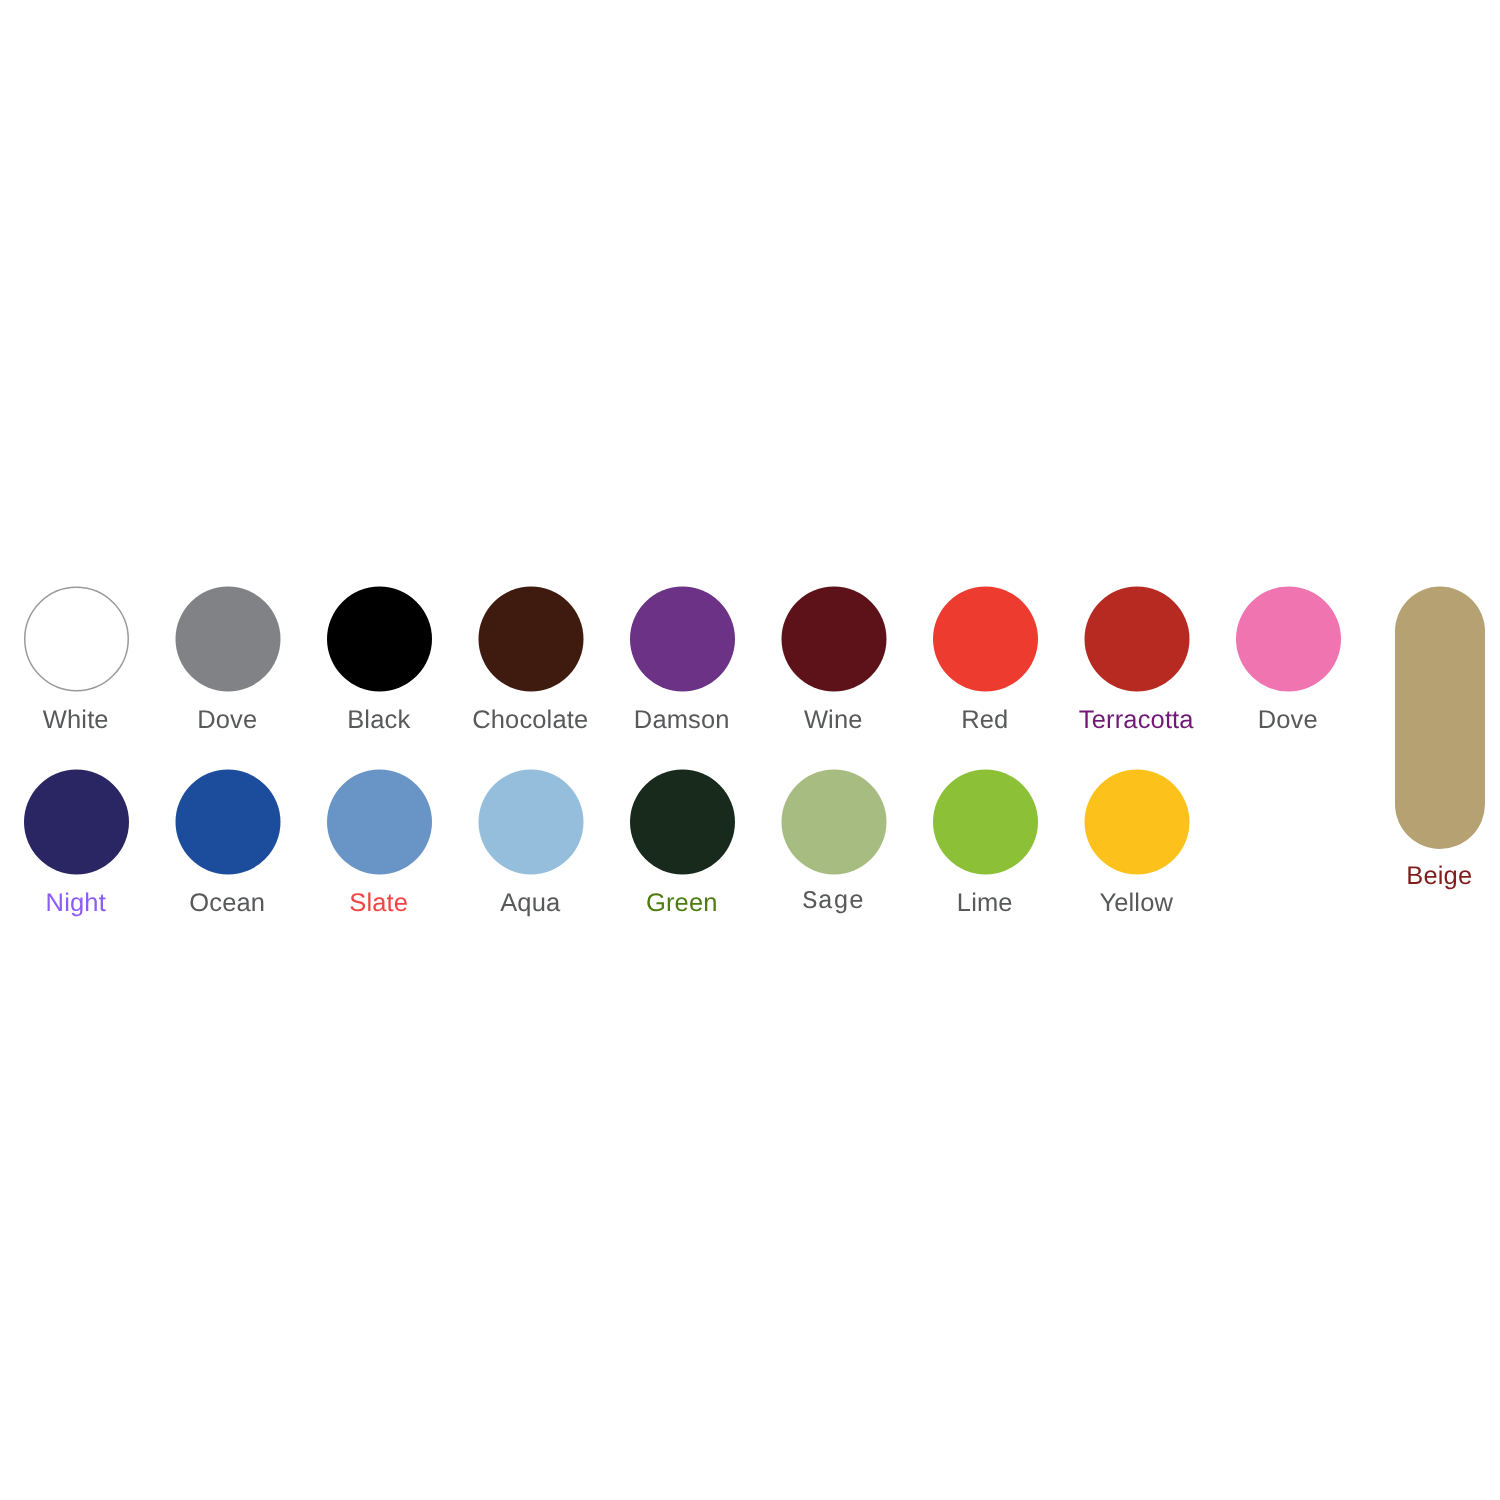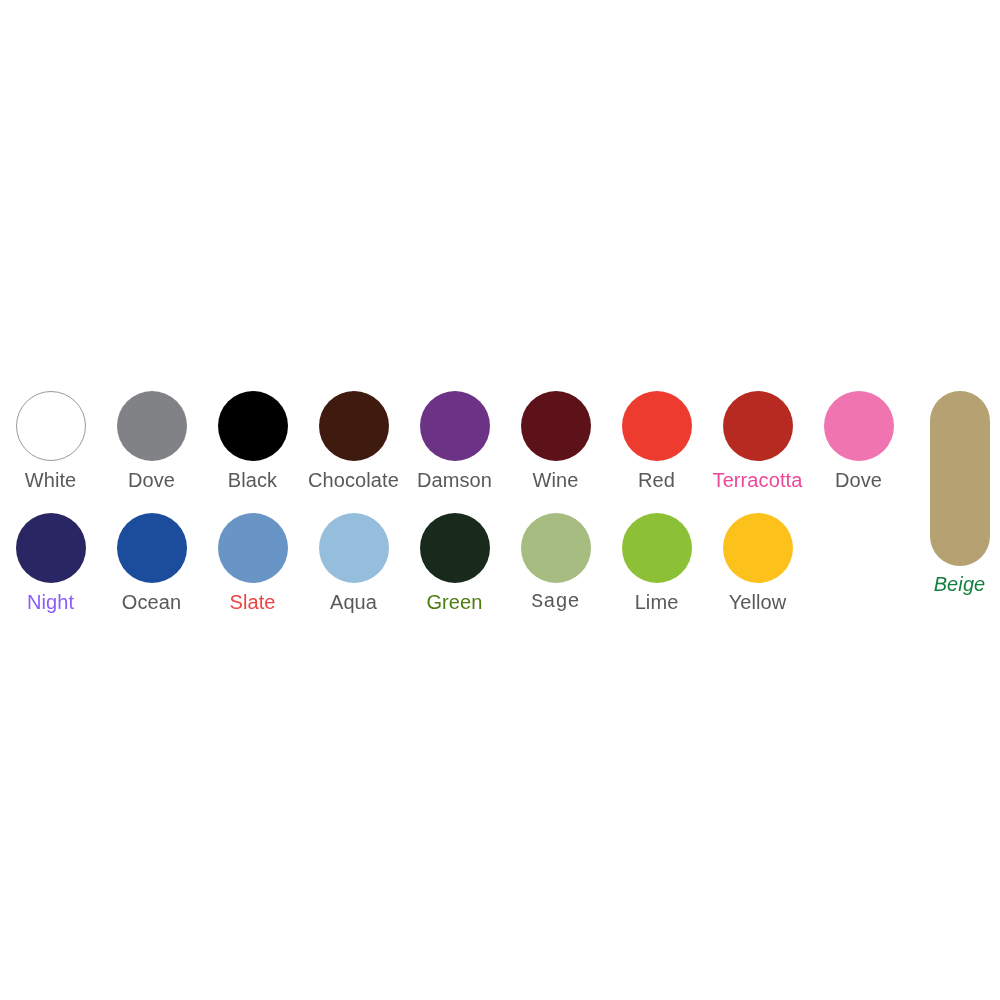--- a/index.html
+++ b/index.html
@@ -51,21 +51,21 @@
     margin-top: 6px;
     box-sizing: border-box;
   }
 
   .swatch-dot.outlined {
     border: 1px solid #9a9a9a;
   }
 
   .swatch-label {
     margin-top: 10px;
-    font-size: 20px;
+    font-size: 17px;
     line-height: 18px;
     color: #58595b;
     text-align: center;
     white-space: nowrap;
     letter-spacing: 0.1px;
   }
 
   
   .swatch-cell--tall {
     grid-column: 10;
@@ -116,30 +116,30 @@
     <div class="swatch-cell">
       <div class="swatch-dot" style="background: rgb(92, 18, 24);"></div>
       <div class="swatch-label" style="color: rgb(88, 89, 91);">Wine</div>
     </div>
     <div class="swatch-cell">
       <div class="swatch-dot" style="background: rgb(238, 59, 47);"></div>
       <div class="swatch-label" style="color: rgb(88, 89, 91);">Red</div>
     </div>
     <div class="swatch-cell">
       <div class="swatch-dot" style="background: rgb(182, 42, 34);"></div>
-      <div class="swatch-label" style="color: #ec4899;">Terracotta</div>
+      <div class="swatch-label" style="color: #701a75;">Terracotta</div>
     </div>
     <div class="swatch-cell">
       <div class="swatch-dot" style="background: rgb(240, 116, 176);"></div>
       <div class="swatch-label" style="color: rgb(88, 89, 91);">Dove</div>
     </div>
 
     <div class="swatch-cell swatch-cell--tall">
       <div class="swatch-bar" style="background: rgb(181, 161, 113);"></div>
-      <div class="swatch-label" style="color: #15803d; font-style: italic;">Beige</div>
+      <div class="swatch-label" style="color: #7f1d1d;">Beige</div>
     </div>
 
     <div class="swatch-cell">
       <div class="swatch-dot" style="background: rgb(42, 38, 99);"></div>
       <div class="swatch-label" style="color: #8b5cf6;">Night</div>
     </div>
     <div class="swatch-cell">
       <div class="swatch-dot" style="background: rgb(28, 76, 156);"></div>
       <div class="swatch-label" style="color: rgb(88, 89, 91);">Ocean</div>
     </div>

